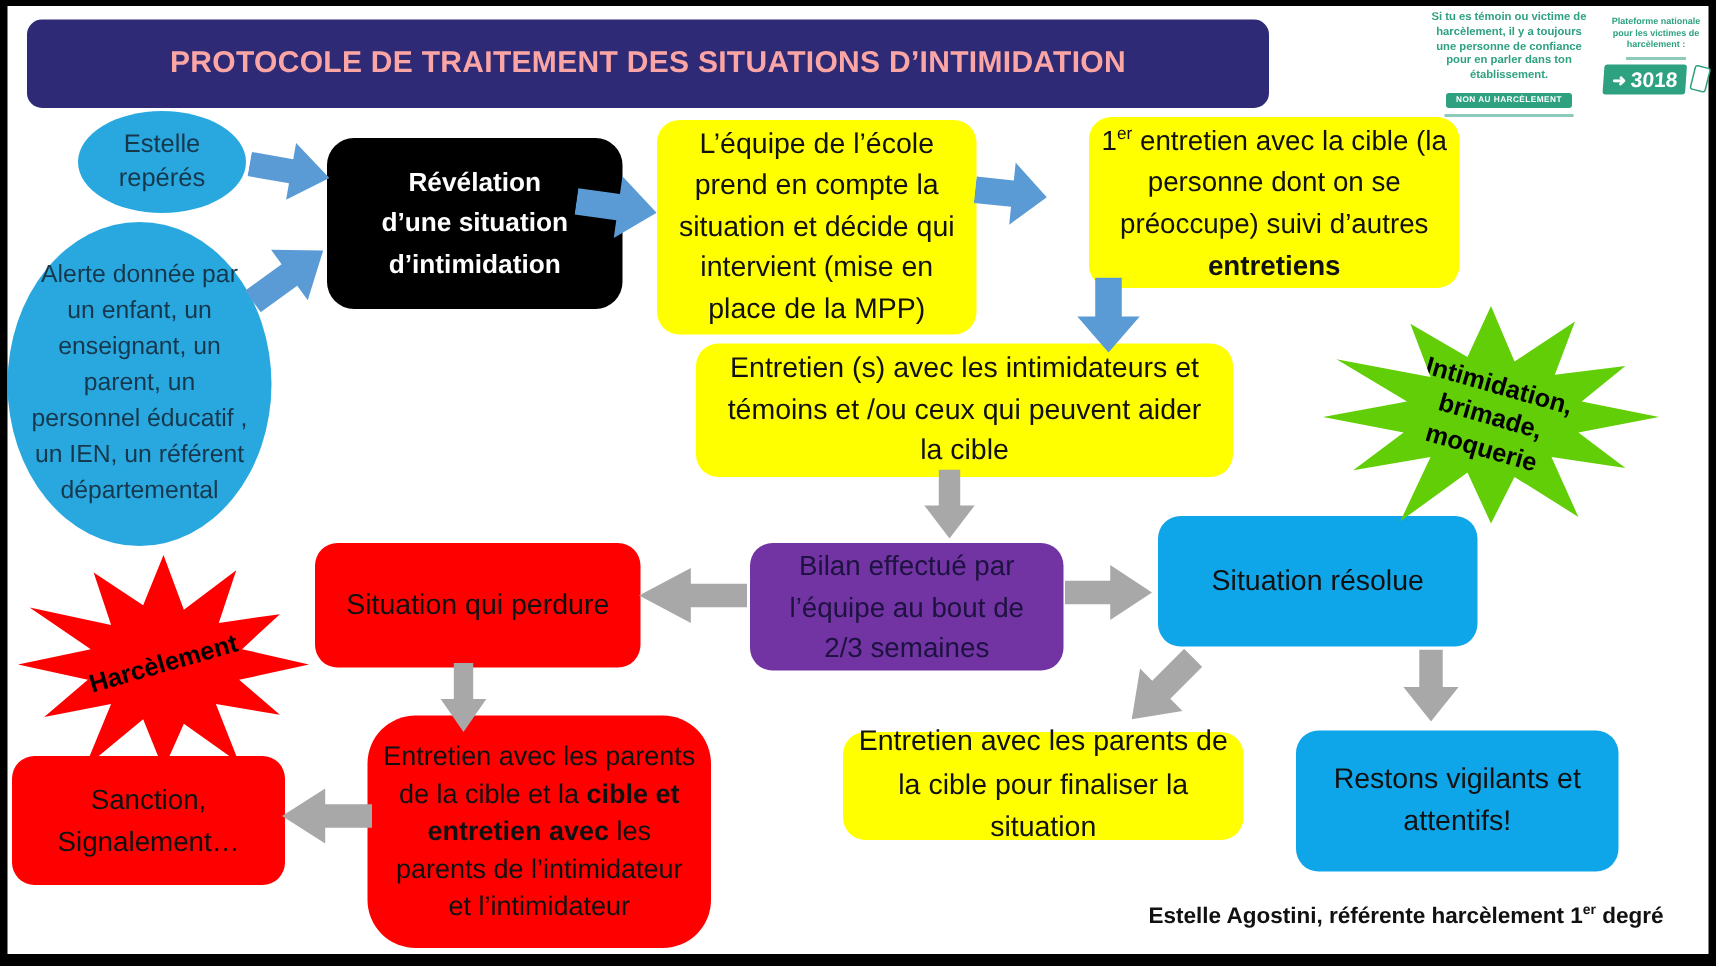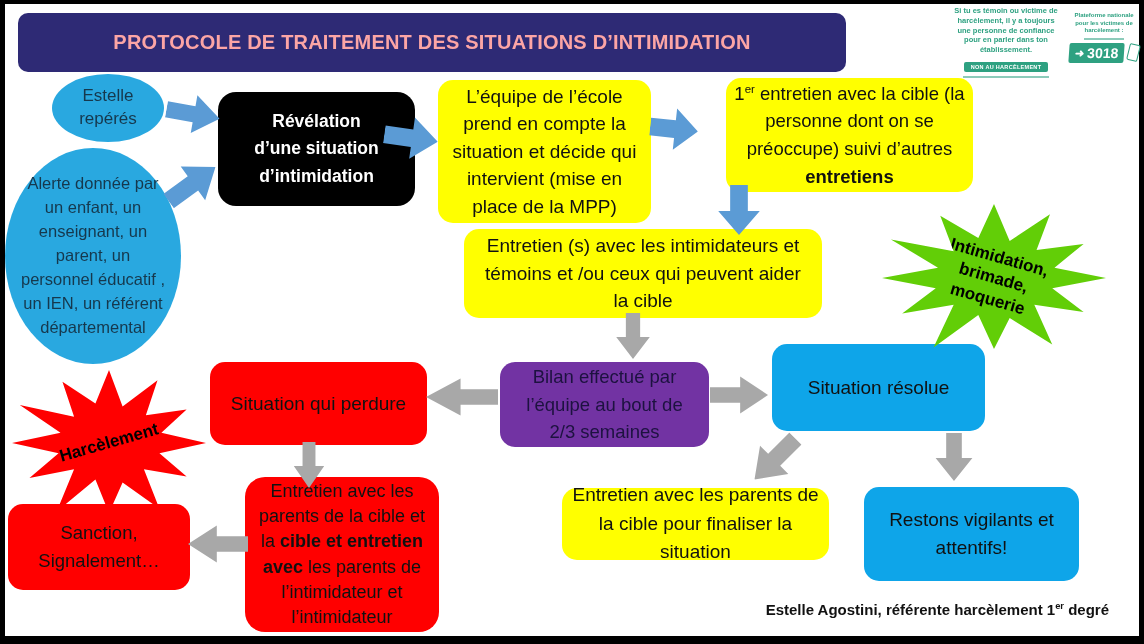--- a/index.html
+++ b/index.html
@@ -39,21 +39,21 @@
   .blackbox{left:213px;top:88px;width:197px;height:114px;background:#000;color:#fff;font-weight:bold;
      font-size:17.5px;line-height:1.55;border-radius:18px;}
   .yellow{background:#FFFF00;}
   .y1{left:433px;top:76px;width:213px;height:143px;font-size:19px;line-height:1.45;}
   .y2{left:691px;top:74px;width:247px;height:114px;font-size:18.5px;line-height:1.5;margin-left:30px;}
   .y3{left:459px;top:225px;width:358px;height:89px;font-size:19px;line-height:1.45;}
   .ybottom{left:557px;top:484px;width:267px;height:72px;font-size:19px;line-height:1.5;}
   .purple{left:495px;top:358px;width:209px;height:85px;background:#7233A3;color:#1d1240;font-size:18.5px;line-height:1.5;}
   .red{background:#FF0000;}
   .rperdure{left:205px;top:358px;width:217px;height:83px;font-size:19px;}
-  .rbig{left:240px;top:473px;width:194px;height:155px;font-size:18px;line-height:1.4;border-radius:20px;padding:4px 10px;}
+  .rbig{left:240px;top:473px;width:229px;height:155px;font-size:18px;line-height:1.4;border-radius:32px;padding:4px 10px;}
   .rsanction{left:3px;top:500px;width:182px;height:86px;font-size:18.5px;line-height:1.5;}
   .green{background:#0ea5e9;}
   .gresolue{left:767px;top:340px;width:213px;height:87px;font-size:19px;}
   .gvigilant{left:859px;top:483px;width:215px;height:94px;font-size:19px;line-height:1.5;}
 
   sup{font-size:.62em;}
   b{font-weight:bold;}
 
   
   .star{clip-path:polygon(100% 50%,76% 57%,90% 73%,68% 68%,76% 95%,57% 77%,50% 98%,43% 75%,23% 97%,32% 68%,9% 74%,24% 57%,0% 50%,25% 43%,4% 24%,32% 32%,26% 8%,43% 23%,50% 0%,57% 25%,75% 7%,69% 31%,90% 27%,77% 43%);}

